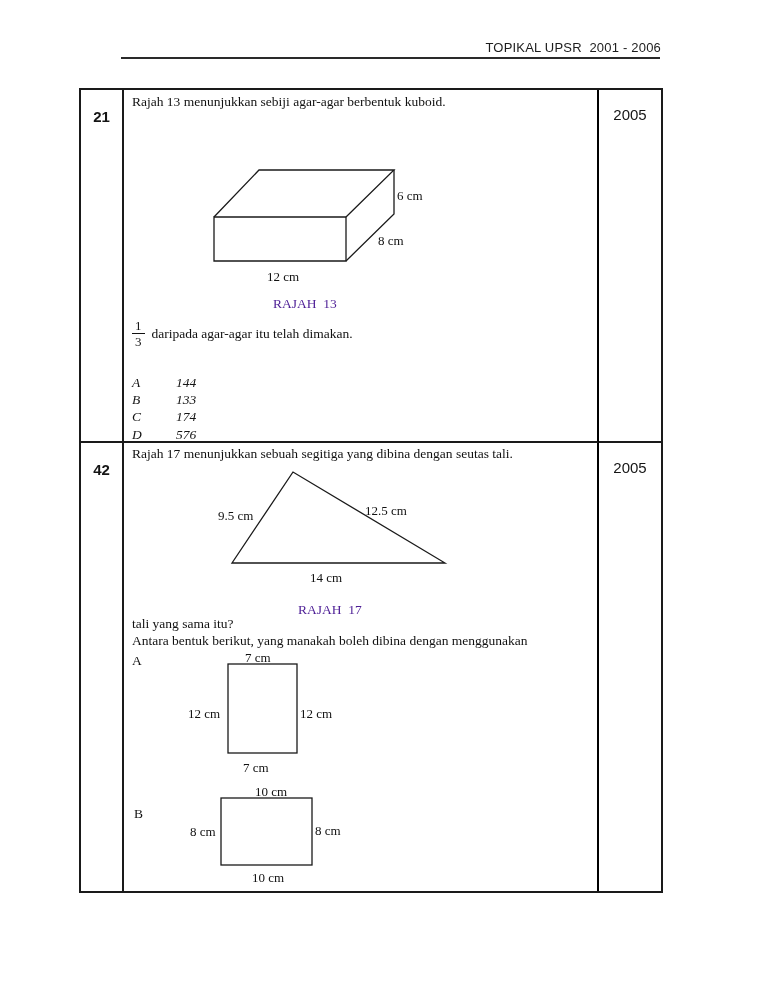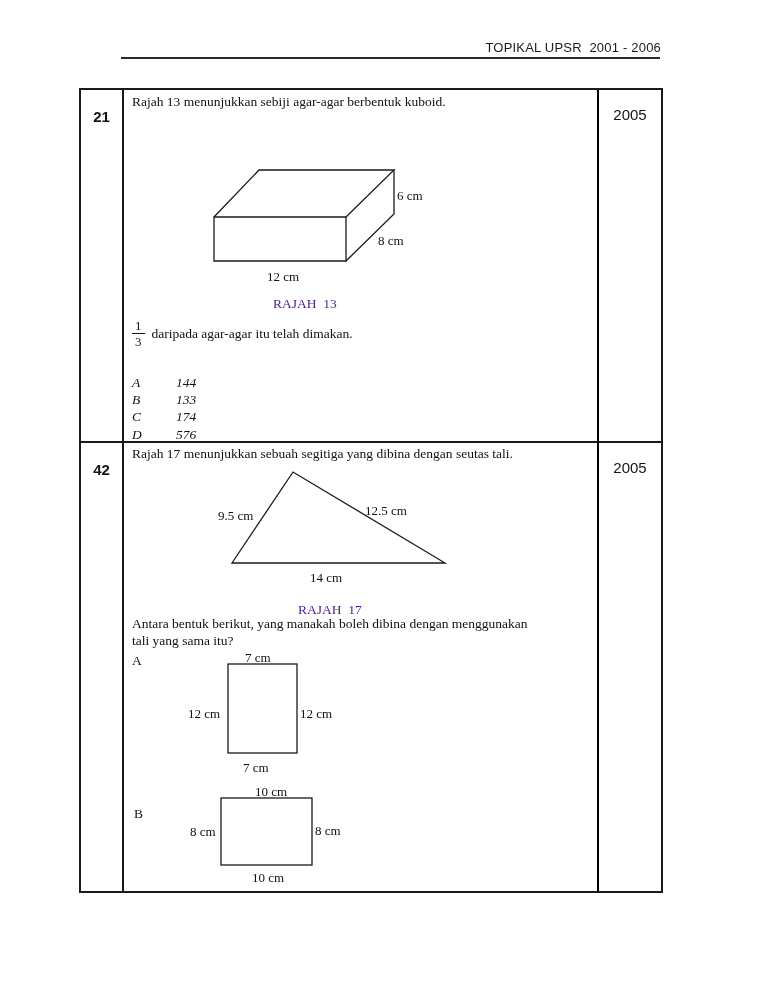--- a/index.html
+++ b/index.html
@@ -117,22 +117,22 @@
       <svg class="abs" style="left:86px; top:20px;" width="250" height="125" viewBox="0 0 250 125">
         <polygon class="ln" points="83,9 22,100 235,100"></polygon>
         <text x="8" y="57">9.5 cm</text>
         <text x="155" y="52">12.5 cm</text>
         <text x="100" y="119">14 cm</text>
       </svg>
 
       <div class="abs caption" style="left:174px; top:159px;">RAJAH  17</div>
 
       <div class="abs body-text" style="left:8px; top:172px; width:465px;">
+        <div>tali yang sama itu?</div>
         <div>Antara bentuk berikut, yang manakah boleh dibina dengan menggunakan</div>
-        <div>tali yang sama itu?</div>
       </div>
 
       <div class="abs body-text" style="left:8px; top:209px;">A</div>
       <svg class="abs" style="left:61px; top:205px;" width="155" height="128" viewBox="0 0 155 128">
         <rect class="ln" x="43" y="16" width="69" height="89"></rect>
         <text x="60" y="14">7 cm</text>
         <text x="3" y="70">12 cm</text>
         <text x="115" y="70">12 cm</text>
         <text x="58" y="124">7 cm</text>
       </svg>

